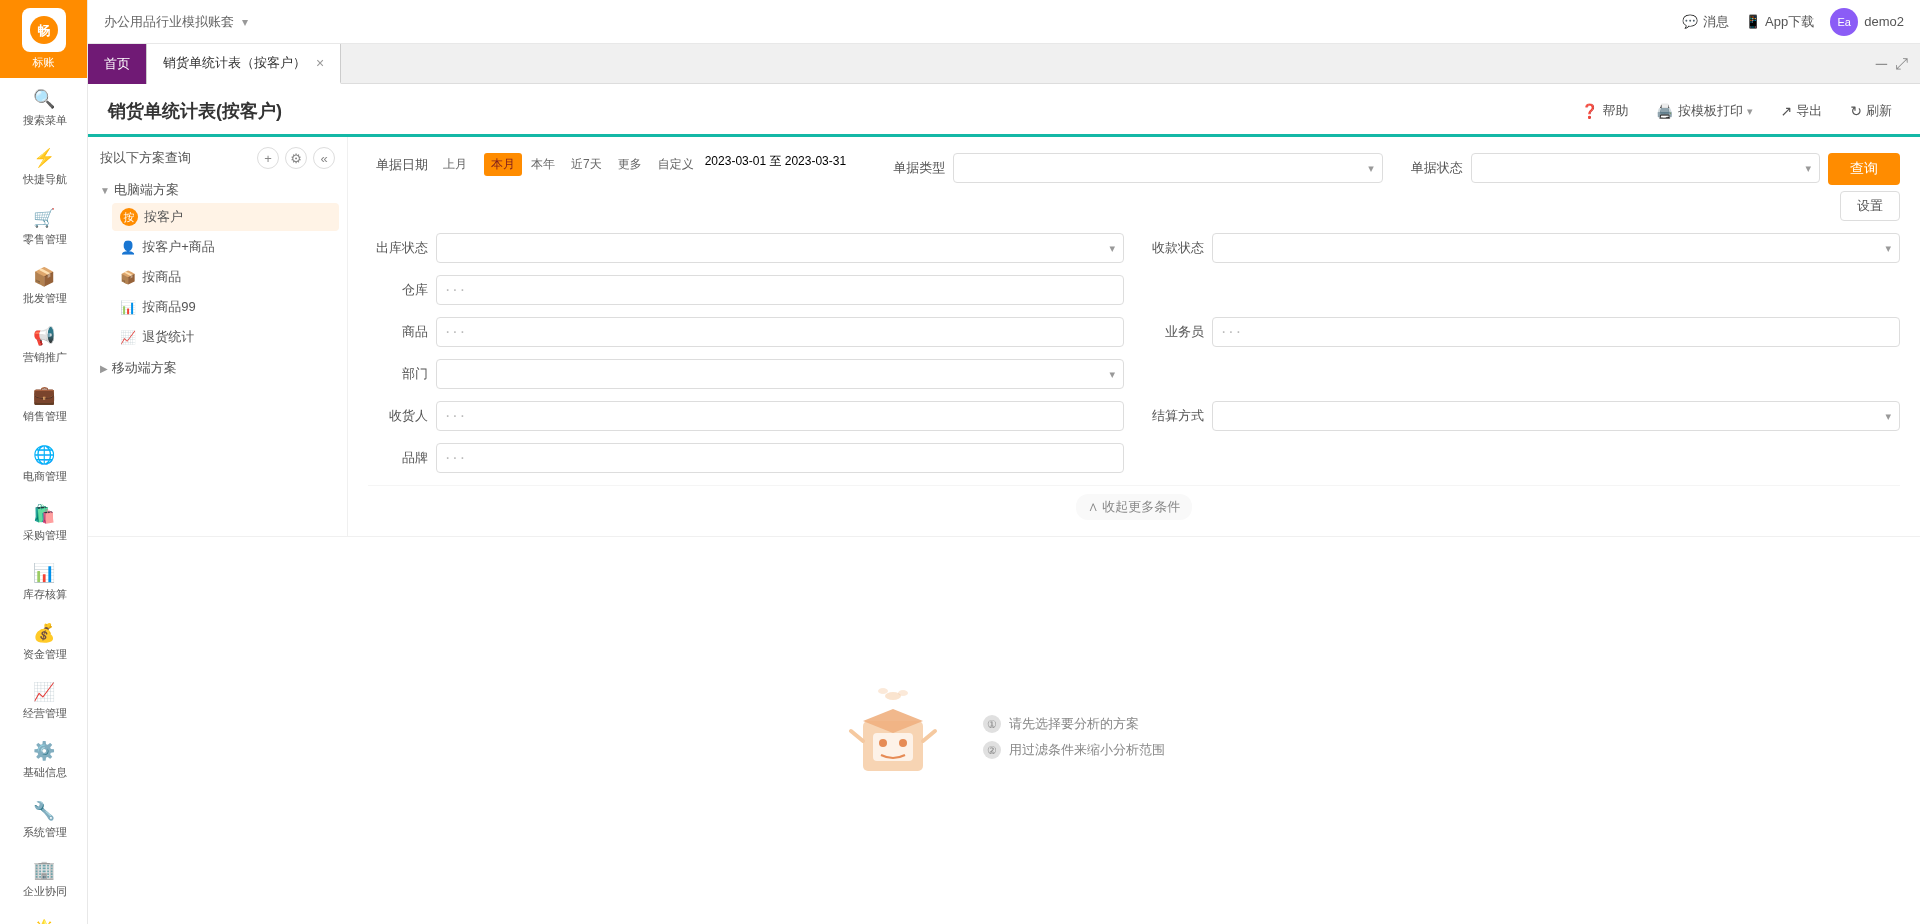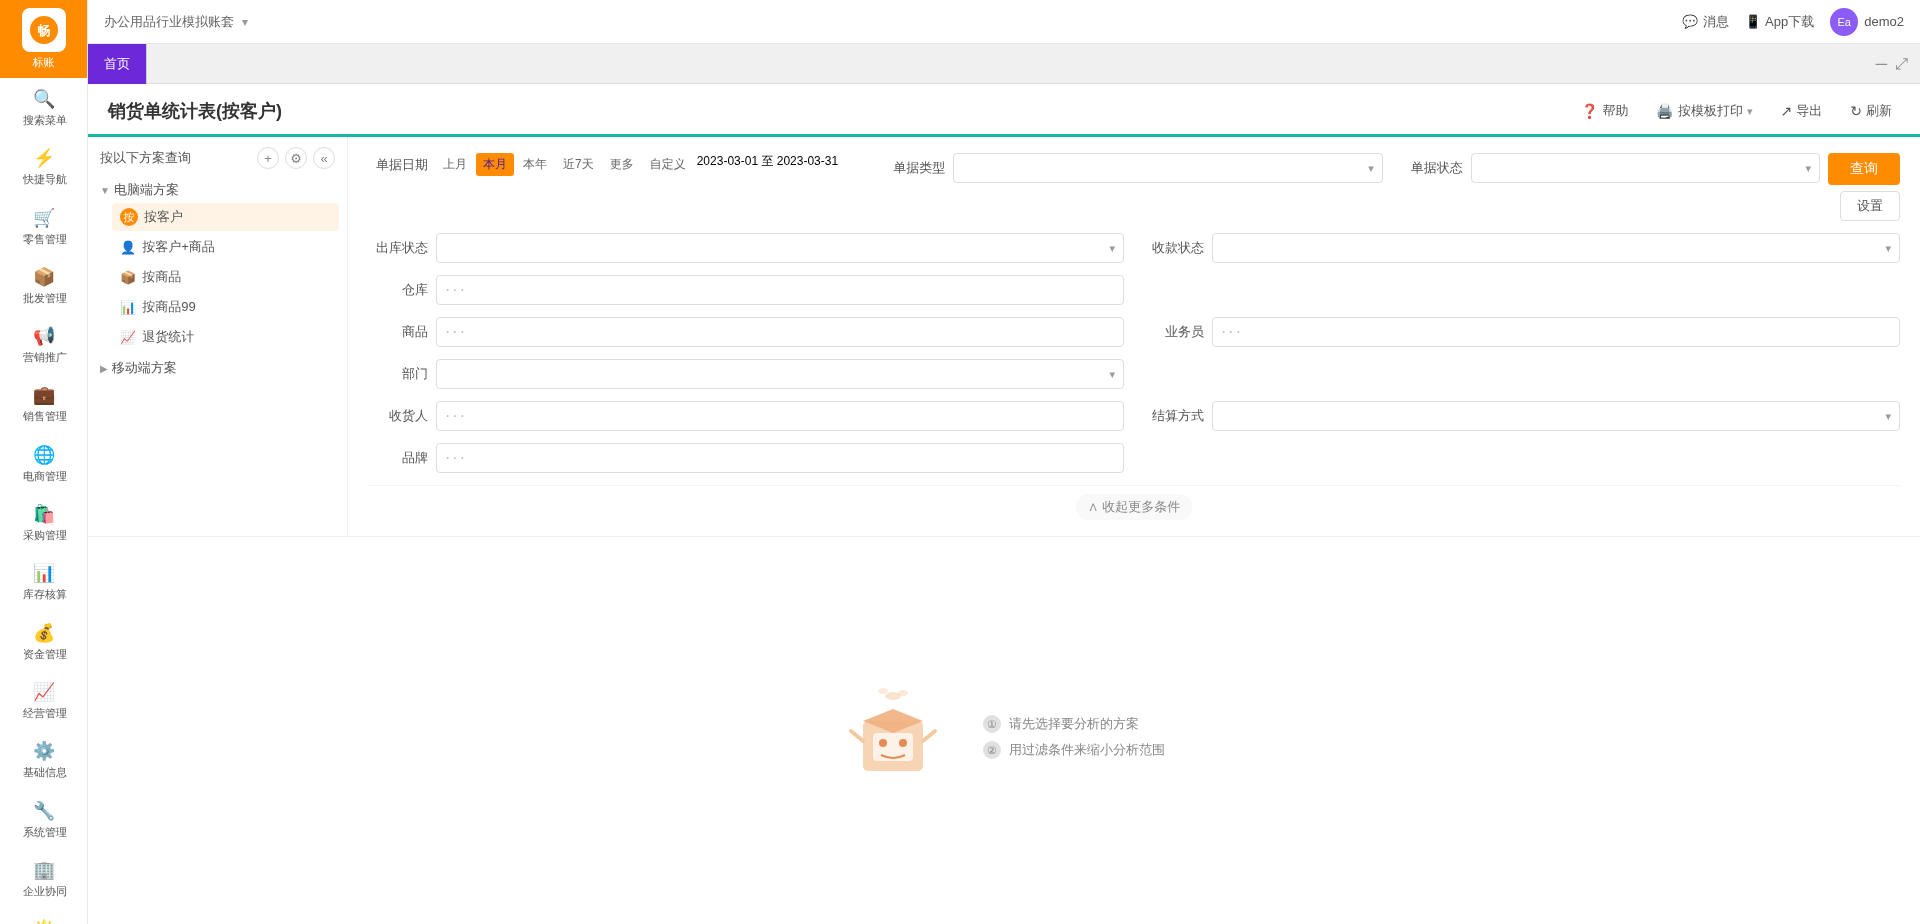--- a/index.html
+++ b/index.html
@@ -26,21 +26,21 @@
     .topbar-dropdown { font-size: 12px; color: #999; cursor: pointer; }
     .topbar-right { display: flex; align-items: center; gap: 16px; }
     .topbar-btn { display: flex; align-items: center; gap: 4px; font-size: 13px; color: #555; cursor: pointer; }
     .user-avatar { width: 28px; height: 28px; border-radius: 50%; background: #8b5cf6; display: flex; align-items: center; justify-content: center; color: #fff; font-size: 11px; overflow: hidden; }
 
     
     .tabbar { height: 40px; background: #f0f0f0; display: flex; align-items: center; flex-shrink: 0; border-bottom: 1px solid #ddd; }
     .tab-item { height: 40px; padding: 0 16px; display: flex; align-items: center; gap: 6px; font-size: 13px; cursor: pointer; background: #e0e0e0; border-right: 1px solid #ccc; color: #666; }
     .tab-item.active { background: #fff; color: #333; border-bottom: 2px solid #fff; margin-bottom: -1px; }
     .tab-item .tab-close { font-size: 14px; color: #999; cursor: pointer; margin-left: 4px; }
-    .tab-home { background: #6d28d9; color: #fff; }
+    .tab-home { background: #701a75; color: #fff; }
     .tab-expand { margin-left: auto; padding: 0 12px; font-size: 16px; color: #888; cursor: pointer; display: flex; align-items: center; gap: 8px; }
 
     
     .page-content { flex: 1; overflow-y: auto; background: #fff; }
 
     
     .page-header { padding: 14px 20px 10px; display: flex; align-items: center; justify-content: space-between; border-bottom: 3px solid #14b8a6; }
     .page-title { font-size: 18px; font-weight: bold; color: #333; }
     .page-actions { display: flex; align-items: center; gap: 12px; }
     .action-btn { display: flex; align-items: center; gap: 4px; font-size: 13px; color: #555; cursor: pointer; padding: 4px 8px; }
@@ -71,21 +71,21 @@
     .filter-row { display: grid; grid-template-columns: 1fr 1fr; gap: 12px 20px; margin-bottom: 12px; }
     .filter-field { display: flex; align-items: center; gap: 8px; }
     .filter-label { font-size: 13px; color: #555; white-space: nowrap; flex-shrink: 0; width: 60px; text-align: right; }
     .filter-control { flex: 1; border: 1px solid #ddd; border-radius: 4px; padding: 5px 8px; font-size: 13px; display: flex; align-items: center; justify-content: space-between; cursor: pointer; min-height: 30px; background: #fff; }
     .filter-control .placeholder { color: #bbb; }
     .filter-control .chevron { color: #999; font-size: 11px; }
     .filter-control .dots { color: #bbb; font-size: 16px; letter-spacing: 2px; }
     .date-filter { display: flex; align-items: center; gap: 0; }
     .date-tabs { display: flex; align-items: center; gap: 2px; }
     .date-tab { padding: 3px 7px; font-size: 12px; color: #666; cursor: pointer; border-radius: 3px; }
-    .date-tab.active { background: #ff8c00; color: #4c1d95; border-radius: 3px; }
+    .date-tab.active { background: #ff8c00; color: #7f1d1d; border-radius: 3px; margin-left: 8px; }
     .date-range { font-size: 12px; color: #000000; margin-left: 4px; }
     .collapse-btn { display: flex; align-items: center; gap: 4px; font-size: 13px; color: #888; cursor: pointer; padding: 4px 12px; background: #f9f9f9; border-radius: 12px; }
 
     
     .content-area { padding: 20px; display: flex; flex-direction: column; align-items: center; justify-content: center; min-height: 400px; }
     .empty-state { display: flex; flex-direction: column; align-items: center; gap: 12px; }
     .empty-tips { display: flex; flex-direction: column; gap: 8px; }
     .empty-tip { display: flex; align-items: center; gap: 8px; font-size: 13px; color: #888; }
     .tip-num { width: 18px; height: 18px; border-radius: 50%; background: #e0e0e0; display: flex; align-items: center; justify-content: center; font-size: 11px; color: #888; flex-shrink: 0; }
 
@@ -193,20 +193,24 @@
           <span>Ea</span>
         </div>
         <span>demo2</span>
       </div>
     </div>
   </div>
 
   <div class="tabbar">
     <div class="tab-item tab-home">
       <span>首页</span>
+    </div>
+    <div class="tab-item active">
+      <span>销货单统计表（按客户）</span>
+      <span class="tab-close">×</span>
     </div>
     <div class="tab-expand">
       <span style="cursor:pointer;">─</span>
       <span style="cursor:pointer;">⤢</span>
     </div>
   </div>
 
   <div class="page-content">
 
     <div class="page-header">

